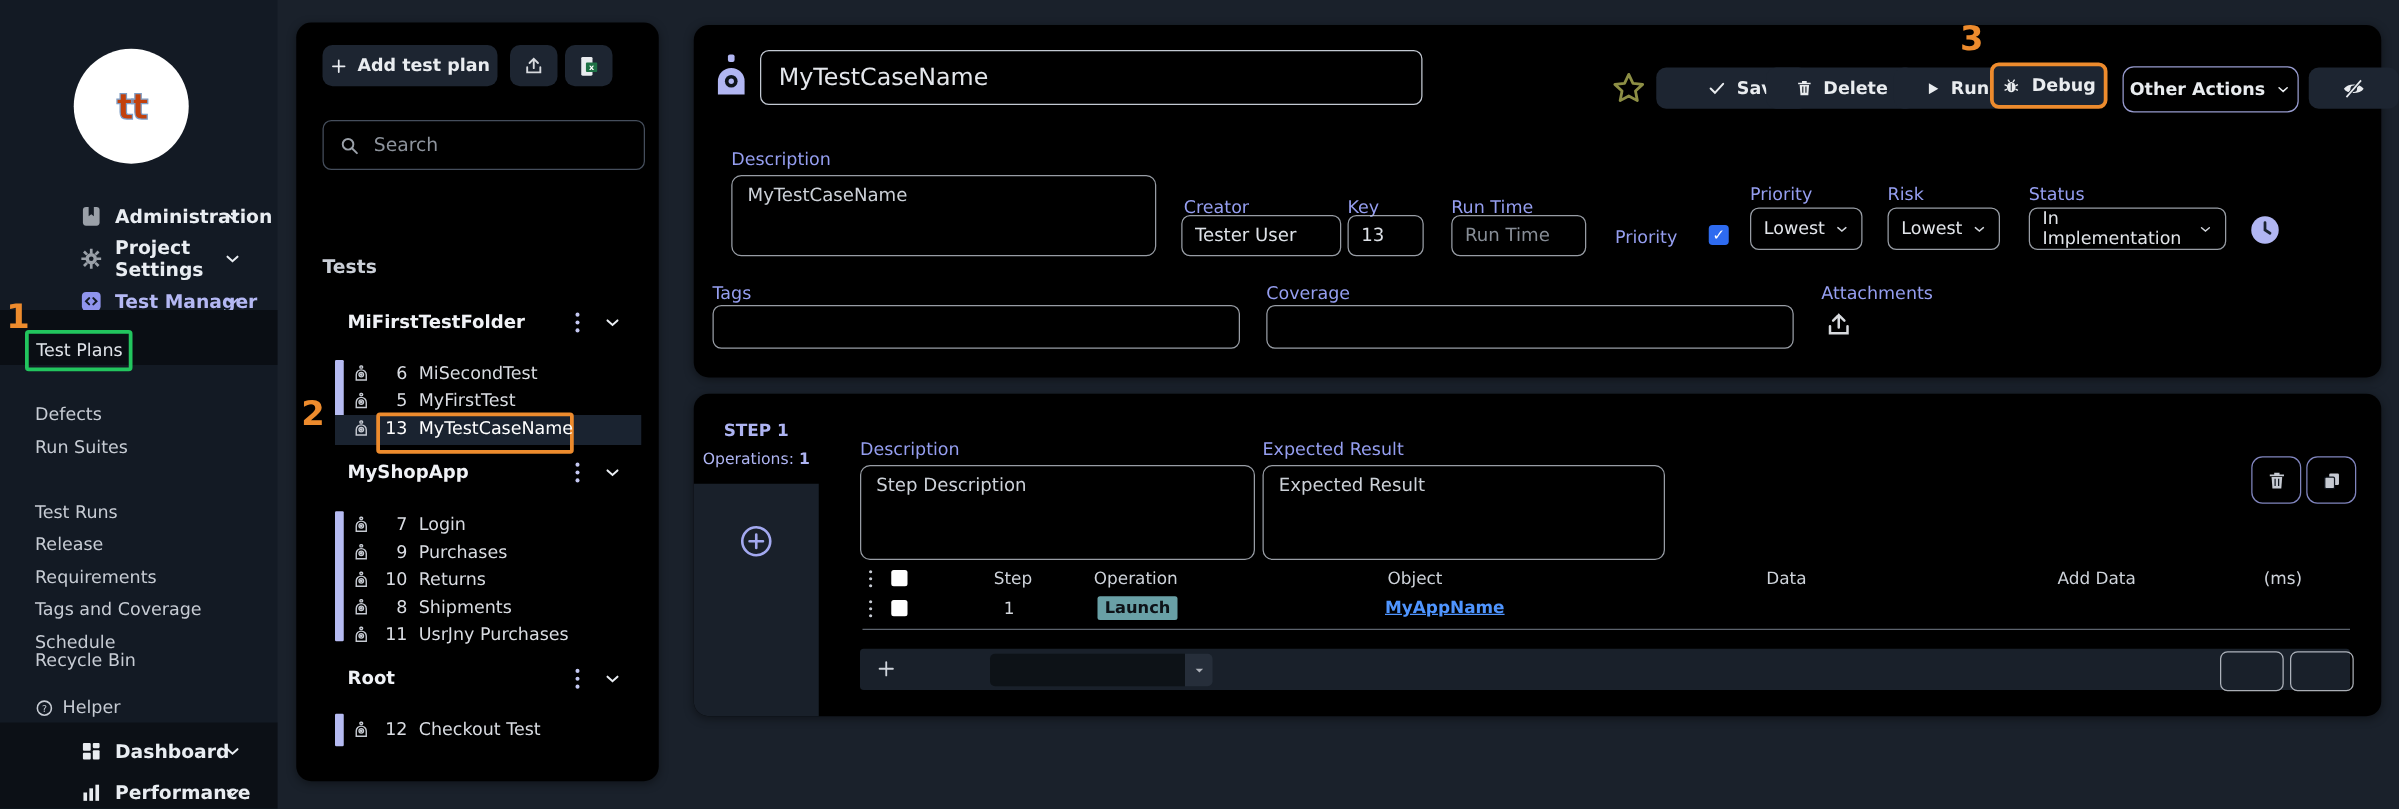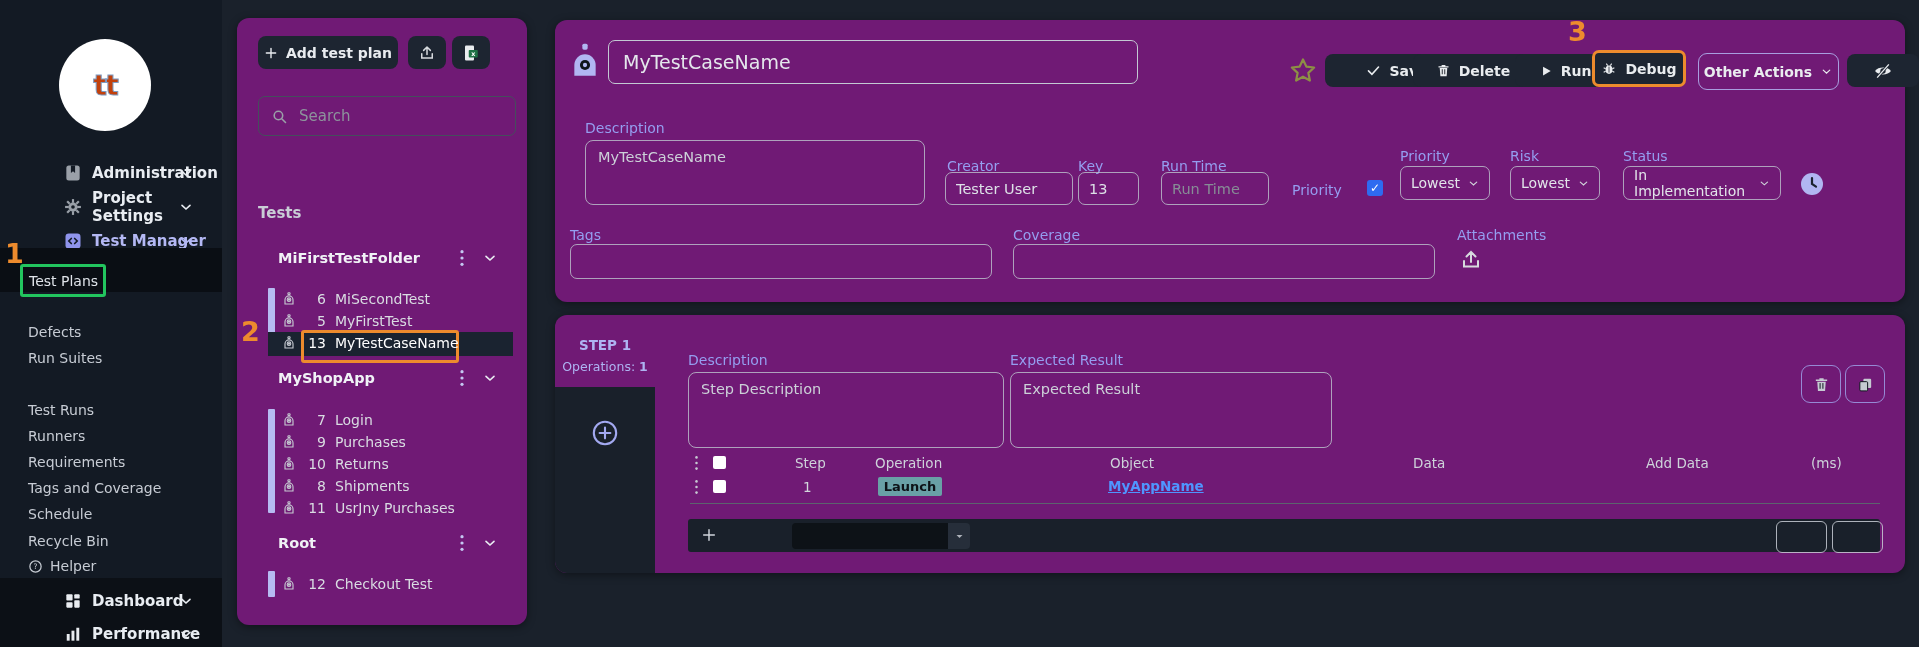--- a/index.html
+++ b/index.html
@@ -3,21 +3,21 @@
 <meta charset="utf-8">
 <style>
   html,body{margin:0;padding:0;}
   body{
     width:1919px;height:647px;position:relative;overflow:hidden;
     background:#1a212b;
     font-family:"DejaVu Sans","Liberation Sans",sans-serif;
     -webkit-font-smoothing:antialiased;
   }
   .abs{position:absolute;}
-  .card{position:absolute;background:#701a75;border-radius:12px;box-shadow:0 2px 8px rgba(0,0,0,.4);}
+  .card{position:absolute;background:#000000;border-radius:12px;box-shadow:0 2px 8px rgba(0,0,0,.4);}
   
   #sidebar{position:absolute;left:0;top:0;width:222px;height:647px;background:#131a24;}
   .logo-circle{position:absolute;left:59px;top:39px;width:92px;height:92px;border-radius:50%;background:#ffffff;
     display:flex;align-items:center;justify-content:center;}
   .logo-tt{font-size:29px;font-weight:bold;color:#c2410c;letter-spacing:-2px;-webkit-text-stroke:1px #7d9cc4;}
   .nav-row{position:absolute;left:0;width:222px;height:30px;display:flex;align-items:center;cursor:pointer;}
   .nav-ic{position:absolute;left:63px;width:20px;height:20px;}
   .nav-txt{position:absolute;left:92px;font-size:15px;font-weight:bold;color:#e9edf2;}
   .nav-chev{position:absolute;left:178px;width:16px;height:16px;}
   .sub-row{position:absolute;left:0;width:222px;height:26px;display:flex;align-items:center;cursor:pointer;}
@@ -153,32 +153,32 @@
   <div class="sub-row" style="top:319px;">
       <span class="sub-txt">Defects</span>
     </div>
   <div class="sub-row" style="top:345px;">
       <span class="sub-txt">Run Suites</span>
     </div>
   <div class="sub-row" style="top:397px;">
       <span class="sub-txt">Test Runs</span>
     </div>
   <div class="sub-row" style="top:423px;">
-      <span class="sub-txt">Runners</span>
+      <span class="sub-txt">Release</span>
     </div>
   <div class="sub-row" style="top:449px;">
       <span class="sub-txt">Requirements</span>
     </div>
   <div class="sub-row" style="top:475px;">
       <span class="sub-txt">Tags and Coverage</span>
     </div>
   <div class="sub-row" style="top:501px;">
       <span class="sub-txt">Schedule</span>
     </div>
-  <div class="sub-row" style="top:528px;">
+  <div class="sub-row" style="top:516px;">
       <span class="sub-txt">Recycle Bin</span>
     </div>
   <div class="sub-row" style="top:553px;">
     <svg style="margin-left:28px;width:15px;height:15px;" viewBox="0 0 24 24">
         <circle cx="12" cy="12" r="9" stroke="#c7ccd4" stroke-width="2" fill="none"></circle>
         <text x="12" y="16.5" text-anchor="middle" font-size="12" fill="#c7ccd4">?</text>
       </svg>
     <span class="sub-txt" style="margin-left:7px;">Helper</span>
   </div>
 

